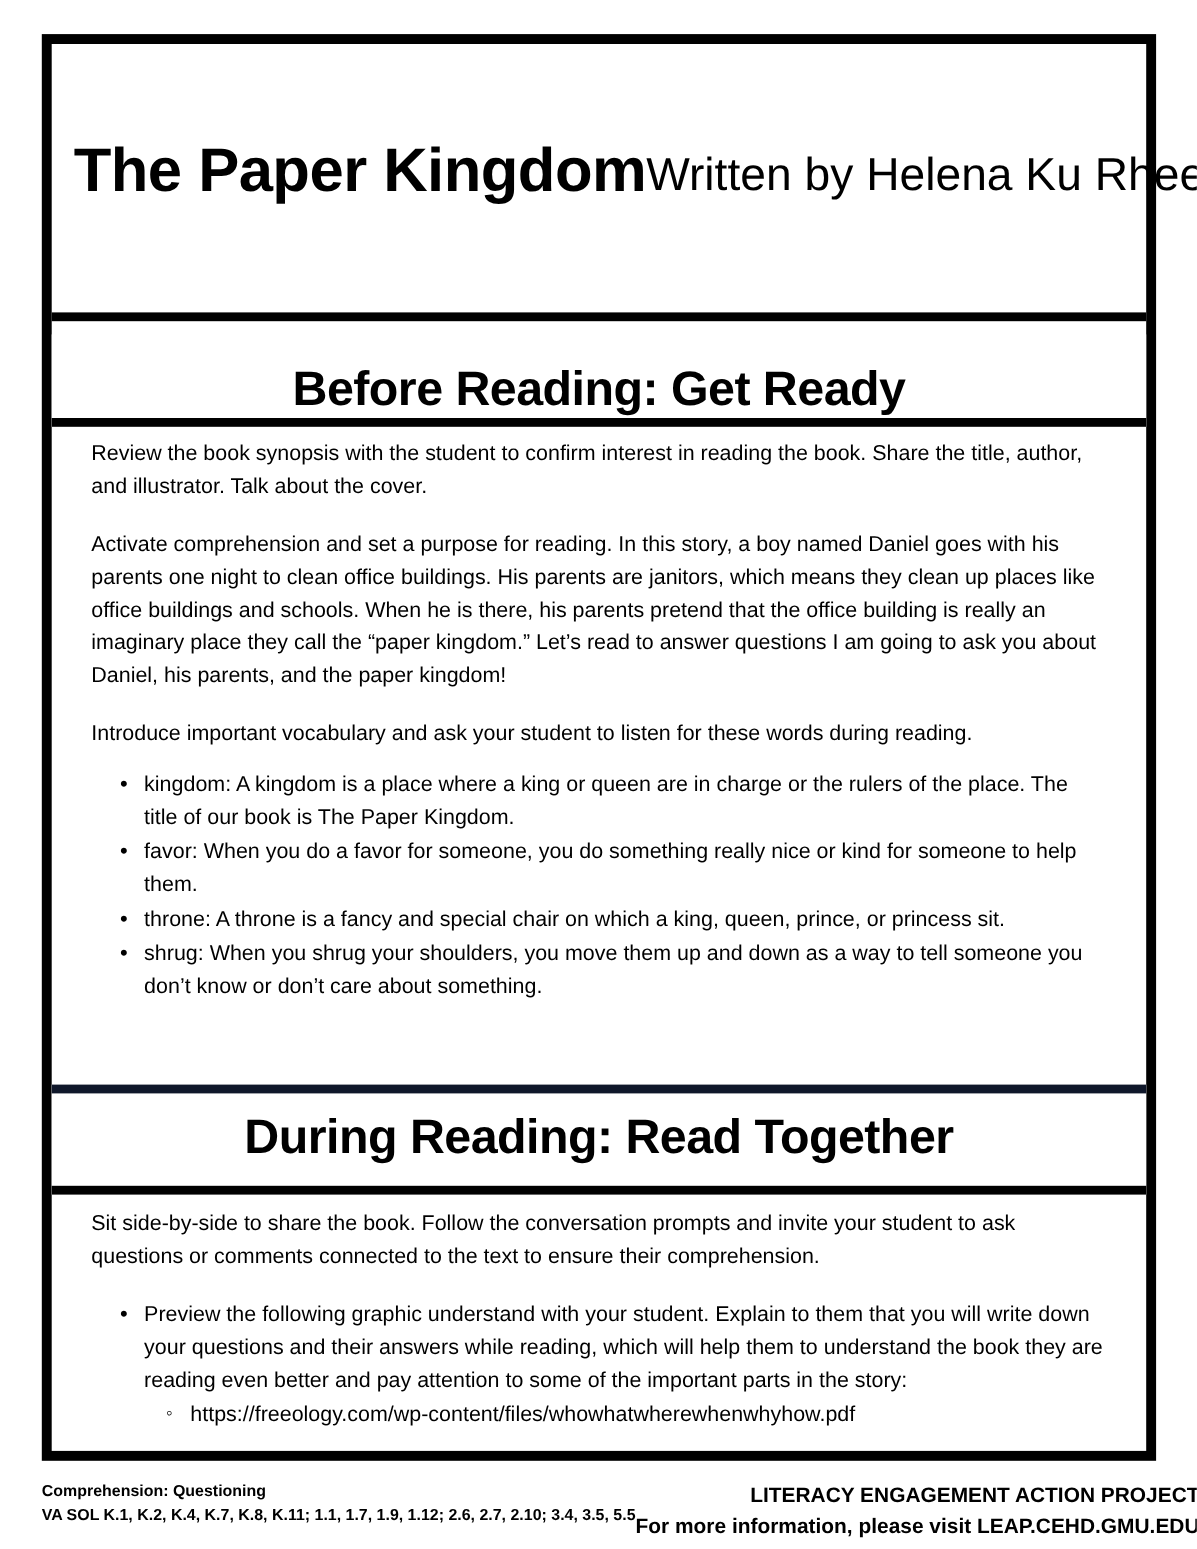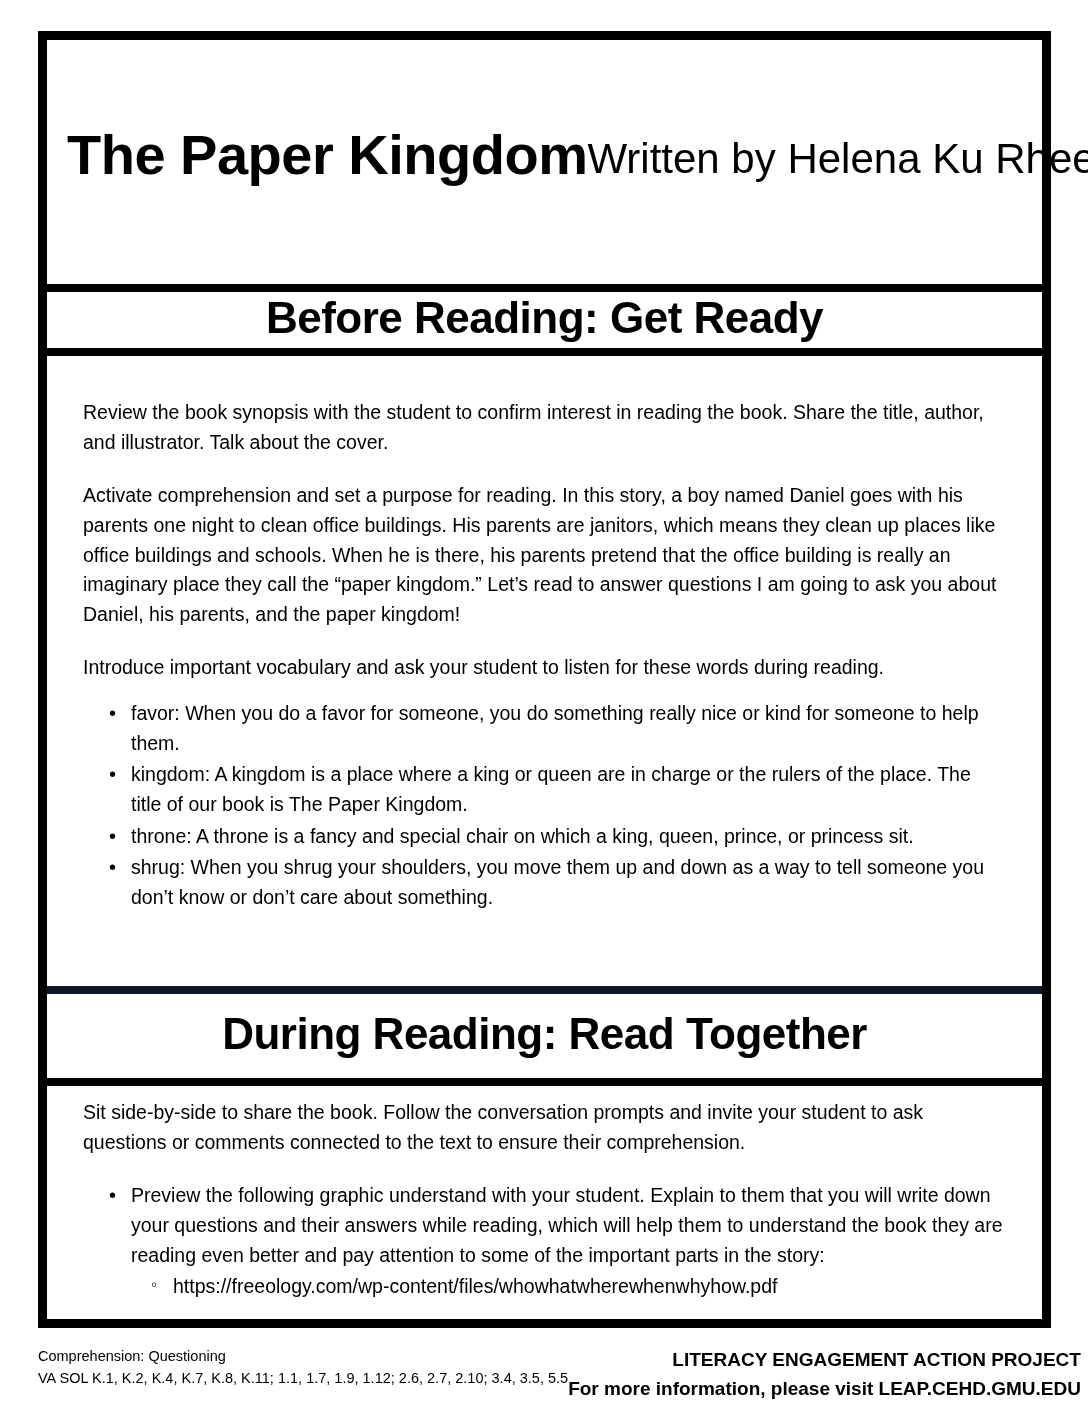--- a/index.html
+++ b/index.html
@@ -293,21 +293,21 @@
     position: absolute;
     left: 38px;
     right: 31px;
     top: 1346px;
     display: flex;
     justify-content: space-between;
     align-items: flex-start;
   }
   .footer-left {
     font-size: 14.5px;
-    font-weight: normal;
+    font-weight: bold;
     line-height: 1.5;
     text-align: left;
     white-space: nowrap;
   }
   .footer-right {
     font-size: 19px;
     font-weight: bold;
     line-height: 1.5;
     text-align: right;
     white-space: nowrap;
@@ -382,44 +382,44 @@
             </span>
             <span>
               <small>Illustrated by</small>
               <b>PASCAL CAMPION</b>
             </span>
           </div>
         </div>
       </div>
     </div>
 
-    <div class="section-header" style="top:252px;height:64px;">
+    <div class="section-header" style="top:264px;height:84px;align-items:flex-end;">
       <h2>Before Reading: Get Ready</h2>
     </div>
 
     <div class="body-block" style="top:336px;height:610px;">
 
       <p class="para">
         <span class="b">Review the book synopsis with the student to confirm interest in reading the book.</span><span> Share the title, author, and illustrator. Talk about the cover.</span>
       </p>
 
       <p class="para">
         <span class="b">Activate comprehension and set a purpose for reading.</span><span> In this story, a boy named Daniel goes with his parents one night to clean office buildings. His parents are janitors, which means they clean up places like office buildings and schools. When he is there, his parents pretend that the office building is really an imaginary place they call the “paper kingdom.” Let’s read to answer questions I am going to ask you about Daniel, his parents, and the paper kingdom!</span>
       </p>
 
       <p class="para tight">
         <span class="b">Introduce important vocabulary and ask your student to listen for these words during reading.</span><span></span>
       </p>
 
       <ul class="bullets">
         <li>
-          <span class="b">favor</span><span>: When you do a favor for someone, you do something really nice or kind for someone to help them.</span>
+          <span class="b">kingdom</span><span>: A kingdom is a place where a king or queen are in charge or the rulers of the place. The title of our book is The Paper Kingdom.</span>
         </li>
         <li>
-          <span class="b">kingdom</span><span>: A kingdom is a place where a king or queen are in charge or the rulers of the place. The title of our book is The Paper Kingdom.</span>
+          <span class="b">favor</span><span>: When you do a favor for someone, you do something really nice or kind for someone to help them.</span>
         </li>
         <li>
           <span class="b">throne</span><span>: A throne is a fancy and special chair on which a king, queen, prince, or princess sit.</span>
         </li>
         <li>
           <span class="b">shrug</span><span>: When you shrug your shoulders, you move them up and down as a way to tell someone you don’t know or don’t care about something.</span>
         </li>
       </ul>
     </div>
 

